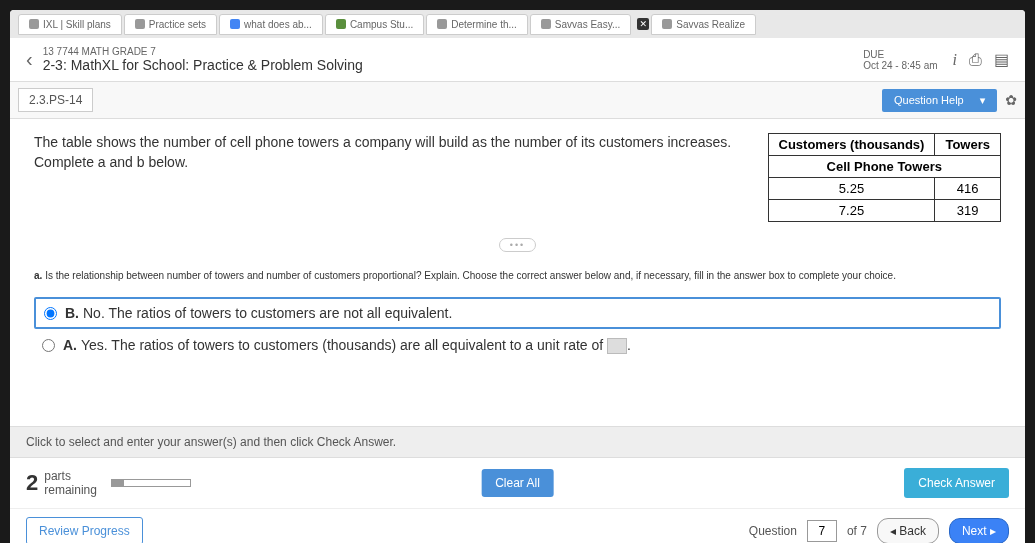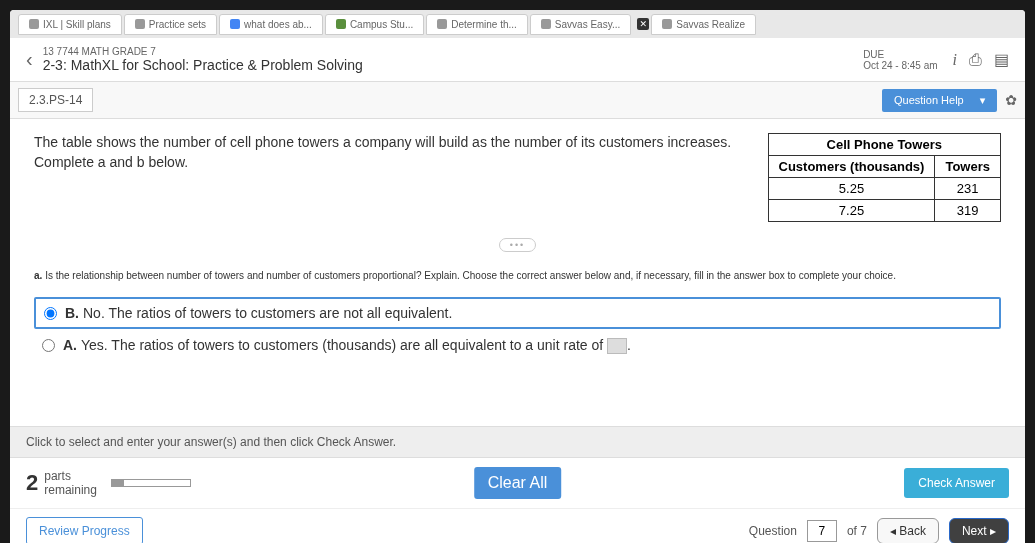--- a/index.html
+++ b/index.html
@@ -37,28 +37,28 @@
 .choice.selected{border:2px solid #4a90d9;border-radius:2px}
 .choice input[type=radio]{width:13px;height:13px}
 .choice-label{font-weight:bold;margin-right:4px}
 .fill-box{display:inline-block;width:20px;height:16px;background:#ddd;border:1px solid #bbb;vertical-align:middle}
 .hint-bar{background:#eee;padding:8px 16px;font-size:12px;color:#555;border-top:1px solid #ddd}
 .footer{background:#fff;padding:10px 16px;display:flex;align-items:center;border-top:1px solid #ddd}
 .parts-remain{display:flex;align-items:center;gap:6px;font-size:12px;color:#555}
 .parts-num{font-size:22px;font-weight:bold;color:#333}
 .progress-bar{width:80px;height:8px;border:1px solid #999;margin-left:8px;position:relative;background:#fff}
 .progress-fill{position:absolute;left:0;top:0;bottom:0;width:15%;background:#999}
-.clear-btn{margin-left:auto;margin-right:auto;background:#4a90d9;color:#fff;border:none;padding:7px 14px;font-size:16px;border-radius:3px;position:absolute;left:50%;transform:translateX(-50%)}
+.clear-btn{margin-left:auto;margin-right:auto;background:#4a90d9;color:#fff;border:none;padding:7px 14px;font-size:12px;border-radius:3px;position:absolute;left:50%;transform:translateX(-50%)}
 .check-btn{background:#3aaed8;color:#fff;border:none;padding:8px 14px;font-size:12px;border-radius:3px;margin-left:auto}
 .nav-footer{background:#fff;padding:8px 16px;display:flex;align-items:center;justify-content:flex-end;gap:10px;border-top:1px solid #eee}
 .review-btn{background:#fff;border:1px solid #4a90d9;color:#4a90d9;padding:6px 12px;font-size:12px;border-radius:3px;margin-right:auto}
 .q-label{font-size:12px;color:#555}
 .q-box{width:30px;padding:3px;text-align:center;border:1px solid #999;font-size:12px}
-.nav-btn{border:1px solid #999;background:#f8f8f8;padding:5px 12px;font-size:12px;border-radius:6px;color:#333}
-.nav-btn.next{background:#404040;color:#fff;border-color:#2968c8}
+.nav-btn{border:1px solid #999;background:#f8f8f8;padding:5px 12px;font-size:12px;border-radius:11px;color:#333}
+.nav-btn.next{background:#3b82f6;color:#fff;border-color:#2968c8}
 .footer-wrap{position:absolute;bottom:0;left:0;right:0;background:#fff}
 </style>
 </head>
 <body>
 
 <div class="frame">
   <div class="tabs">
     <div class="tab">
         <span class="tab-icon"></span>
         <span>IXL | Skill plans</span>
@@ -115,29 +115,29 @@
       </button>
     <span class="gear">✿</span>
   </div>
 
   <div class="content">
     <div class="top-row">
       <div class="prompt-text">The table shows the number of cell phone towers a company will build as the number of its customers increases. Complete a and b below.</div>
       <table class="data-table">
         <tbody>
             <tr>
-              <td colspan="2" class="title-cell">Cell Phone Towers</td>
-            </tr>
-        <tr>
           <td class="hdr">Customers (thousands)</td>
           <td class="hdr">Towers</td>
         </tr>
         <tr>
+              <td colspan="2" class="title-cell">Cell Phone Towers</td>
+            </tr>
+        <tr>
               <td>5.25</td>
-              <td>231</td>
+              <td>416</td>
             </tr>
         <tr>
               <td>7.25</td>
               <td>319</td>
             </tr>
       </tbody>
         </table>
     </div>
 
     <div class="divider"><span class="divider-pill">•••</span></div>

